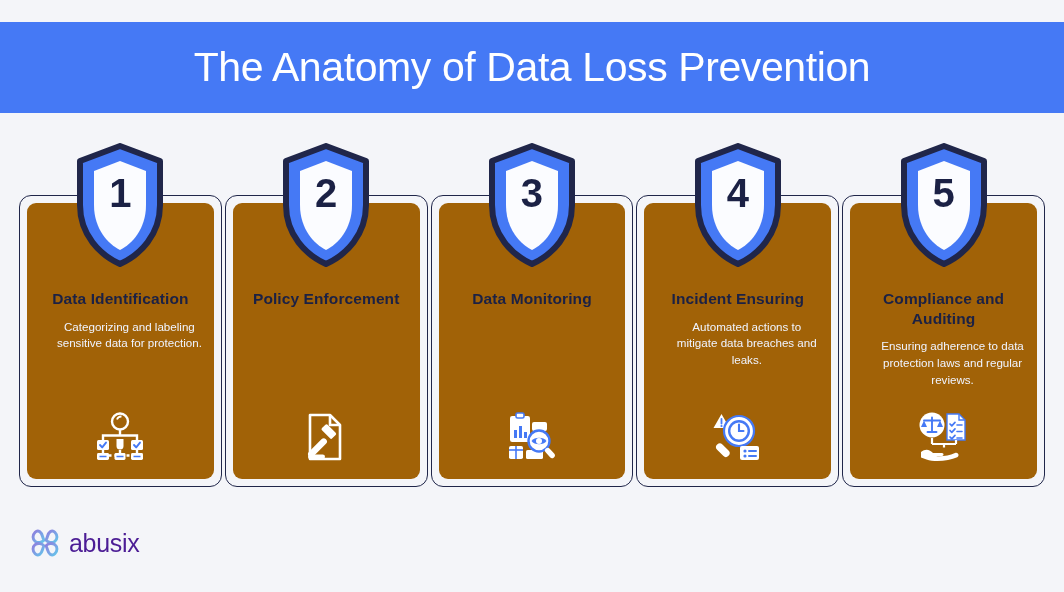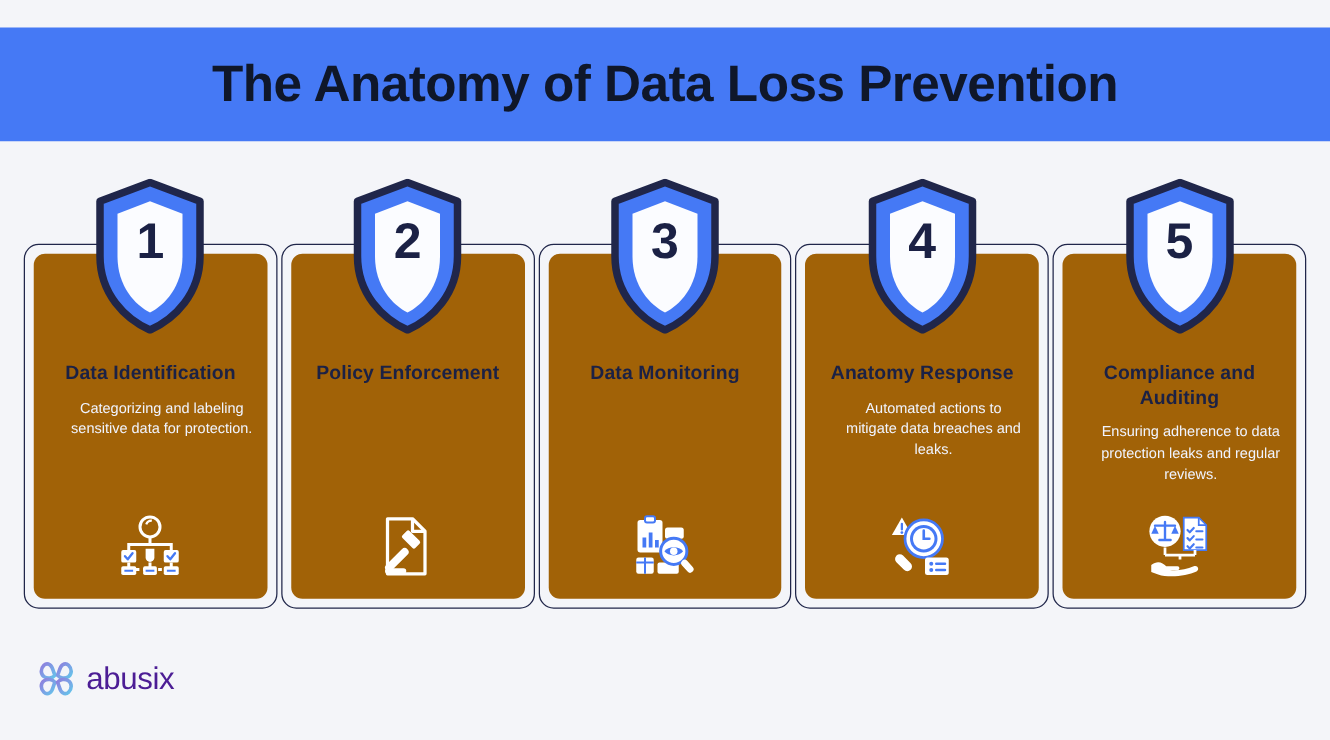--- a/index.html
+++ b/index.html
@@ -25,23 +25,23 @@
     left: 0;
     top: 22px;
     width: 1064px;
     height: 91px;
     background: #4579f5;
     display: flex;
     align-items: center;
     justify-content: center;
   }
   .header-title {
-    color: #0f172a;
+    color: #ffffff;
     font-size: 41px;
-    font-weight: bold;
+    font-weight: normal;
     letter-spacing: -0.4px;
     line-height: 1;
     white-space: nowrap;
     text-align: center;
   }
 
   
   .cards-row {
     position: absolute;
     left: 19px;
@@ -244,21 +244,21 @@
 
     <div class="card-outer">
       <div class="shield">
         <svg width="92" height="124" viewBox="0 0 92 124" xmlns="http://www.w3.org/2000/svg">
           <path d="M6 18 L46 3 L86 18 L86 62 C86 92 66 112 46 121 C26 112 6 92 6 62 Z" fill="#4579f5" stroke="#20264a" stroke-width="6" stroke-linejoin="round"></path>
           <path d="M20 28 L46 18 L72 28 L72 62 C72 86 58 101 46 107 C34 101 20 86 20 62 Z" fill="#fbfcff"></path>
         </svg>
         <div class="shield-number">4</div>
       </div>
       <div class="card-inner">
-        <div class="card-title">Anatomy Response</div>
+        <div class="card-title">Incident Ensuring</div>
         <div class="card-desc">Automated actions to mitigate data breaches and leaks.</div>
         <div class="card-icon">
           <svg width="52" height="50" viewBox="0 0 52 50" xmlns="http://www.w3.org/2000/svg">
             <path d="M9.5 2 L17.5 16 H1.5 Z" fill="#ffffff"></path>
             <path d="M9.5 7 v4.5" stroke="#4579f5" stroke-width="1.8" stroke-linecap="round"></path>
             <circle cx="9.5" cy="14" r="1.1" fill="#4579f5"></circle>
             <circle cx="27" cy="19" r="15" fill="#ffffff" stroke="#4579f5" stroke-width="2.2"></circle>
             <circle cx="27" cy="19" r="11" fill="#4579f5"></circle>
             <circle cx="27" cy="19" r="8.6" fill="#ffffff"></circle>
             <path d="M27 12.5 v6.5 h4.5" stroke="#4579f5" stroke-width="2.1" stroke-linecap="round" fill="none"></path>
@@ -275,21 +275,21 @@
     <div class="card-outer">
       <div class="shield">
         <svg width="92" height="124" viewBox="0 0 92 124" xmlns="http://www.w3.org/2000/svg">
           <path d="M6 18 L46 3 L86 18 L86 62 C86 92 66 112 46 121 C26 112 6 92 6 62 Z" fill="#4579f5" stroke="#20264a" stroke-width="6" stroke-linejoin="round"></path>
           <path d="M20 28 L46 18 L72 28 L72 62 C72 86 58 101 46 107 C34 101 20 86 20 62 Z" fill="#fbfcff"></path>
         </svg>
         <div class="shield-number">5</div>
       </div>
       <div class="card-inner">
         <div class="card-title">Compliance and Auditing</div>
-        <div class="card-desc">Ensuring adherence to data protection leaks and regular reviews.</div>
+        <div class="card-desc">Ensuring adherence to data protection laws and regular reviews.</div>
         <div class="card-icon">
           <svg width="54" height="50" viewBox="0 0 54 50" xmlns="http://www.w3.org/2000/svg">
             <circle cx="15" cy="13" r="12.5" fill="#ffffff"></circle>
             <g stroke="#4579f5" stroke-width="1.9" fill="none" stroke-linecap="round">
               <path d="M15 5.5 v14"></path>
               <path d="M7 8.5 h16"></path>
               <path d="M7 8.5 L4 15 h6 z" fill="#4579f5" stroke="none"></path>
               <path d="M23 8.5 L20 15 h6 z" fill="#4579f5" stroke="none"></path>
               <path d="M10.5 20 h9"></path>
             </g>

